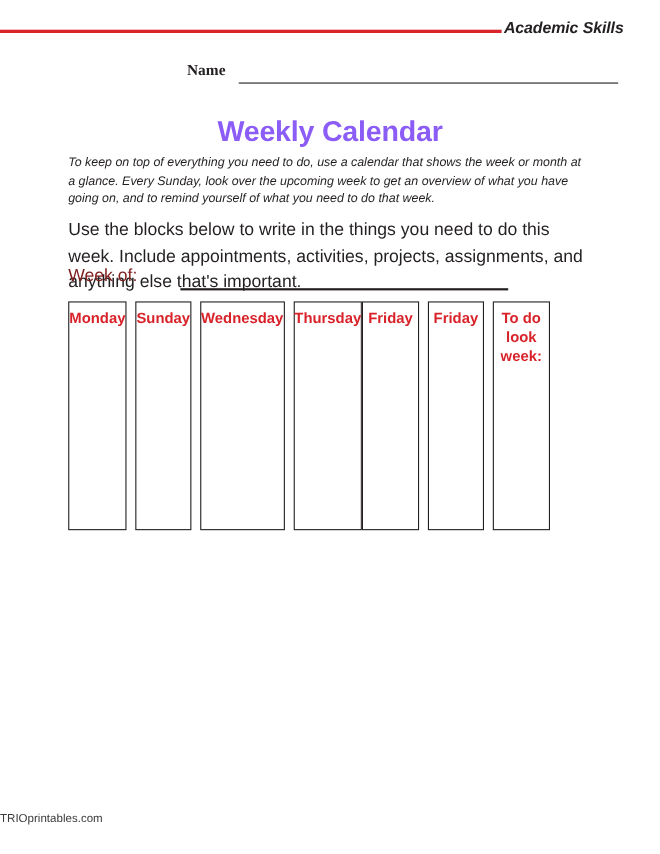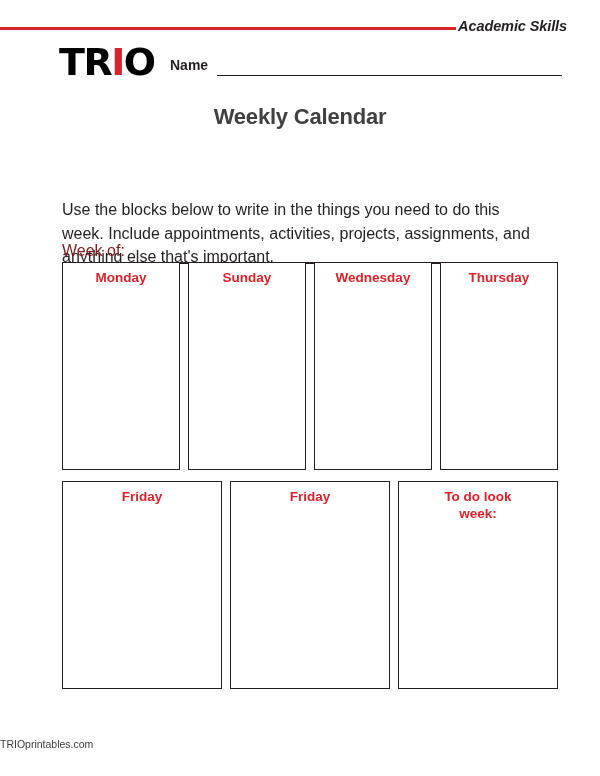--- a/index.html
+++ b/index.html
@@ -74,40 +74,41 @@
     width: 392px;
     height: 22px;
   }
   .name-label {
     position: absolute;
     left: 0;
     top: 0;
     font-size: 14px;
     font-weight: bold;
     color: #231f20;
+    font-family: Liberation Serif, serif;
   }
   .name-line {
     position: absolute;
     left: 47px;
     right: 0;
     top: 18px;
     height: 1.3px;
     background: #231f20;
   }
 
   
   .title {
     position: absolute;
     left: 0;
     top: 104px;
     width: 600px;
     text-align: center;
-    font-size: 22px;
-    font-weight: bold;
-    color: #404040;
+    font-size: 26px;
+    font-weight: bold;
+    color: #8b5cf6;
     letter-spacing: -0.2px;
   }
 
   
   .intro {
     position: absolute;
     left: 62px;
     top: 140px;
     width: 474px;
     font-size: 11.3px;
@@ -148,26 +149,25 @@
     width: 298px;
     top: 20px;
     height: 1.6px;
     background: #231f20;
   }
 
   
   .grid {
     position: absolute;
     left: 62px;
-    top: 262px;
+    top: 274px;
     width: 496px;
     height: 428px;
     display: flex;
-    flex-direction: column;
-    gap: 11px;
+    flex-direction: row;
   }
   .grid-row {
     display: flex;
     gap: 8px;
     height: 208px;
   }
   .day-box {
     flex: 1 1 0;
     border: 1.4px solid #231f20;
     background: #ffffff;
@@ -196,29 +196,29 @@
 </head>
 <body>
 
 <div class="page">
 
   <div class="header">
     <div class="header-rule"></div>
     <div class="header-label">Academic Skills</div>
   </div>
 
-  <div class="logo"><span>TR</span><span class="red-i">I</span><span>O</span></div>
 
   <div class="name-row">
     <div class="name-label">Name</div>
     <div class="name-line"></div>
   </div>
 
   <div class="title">Weekly Calendar</div>
 
+  <div class="intro">To keep on top of everything you need to do, use a calendar that shows the week or month at a glance. Every Sunday, look over the upcoming week to get an overview of what you have going on, and to remind yourself of what you need to do that week.</div>
   <div class="instructions">Use the blocks below to write in the things you need to do this week. Include appointments, activities, projects, assignments, and anything else that's important.</div>
 
   <div class="weekof">
     <div class="weekof-label">Week of:</div>
     <div class="weekof-line"></div>
   </div>
 
   <div class="grid">
     <div class="grid-row">
       <div class="day-box">

